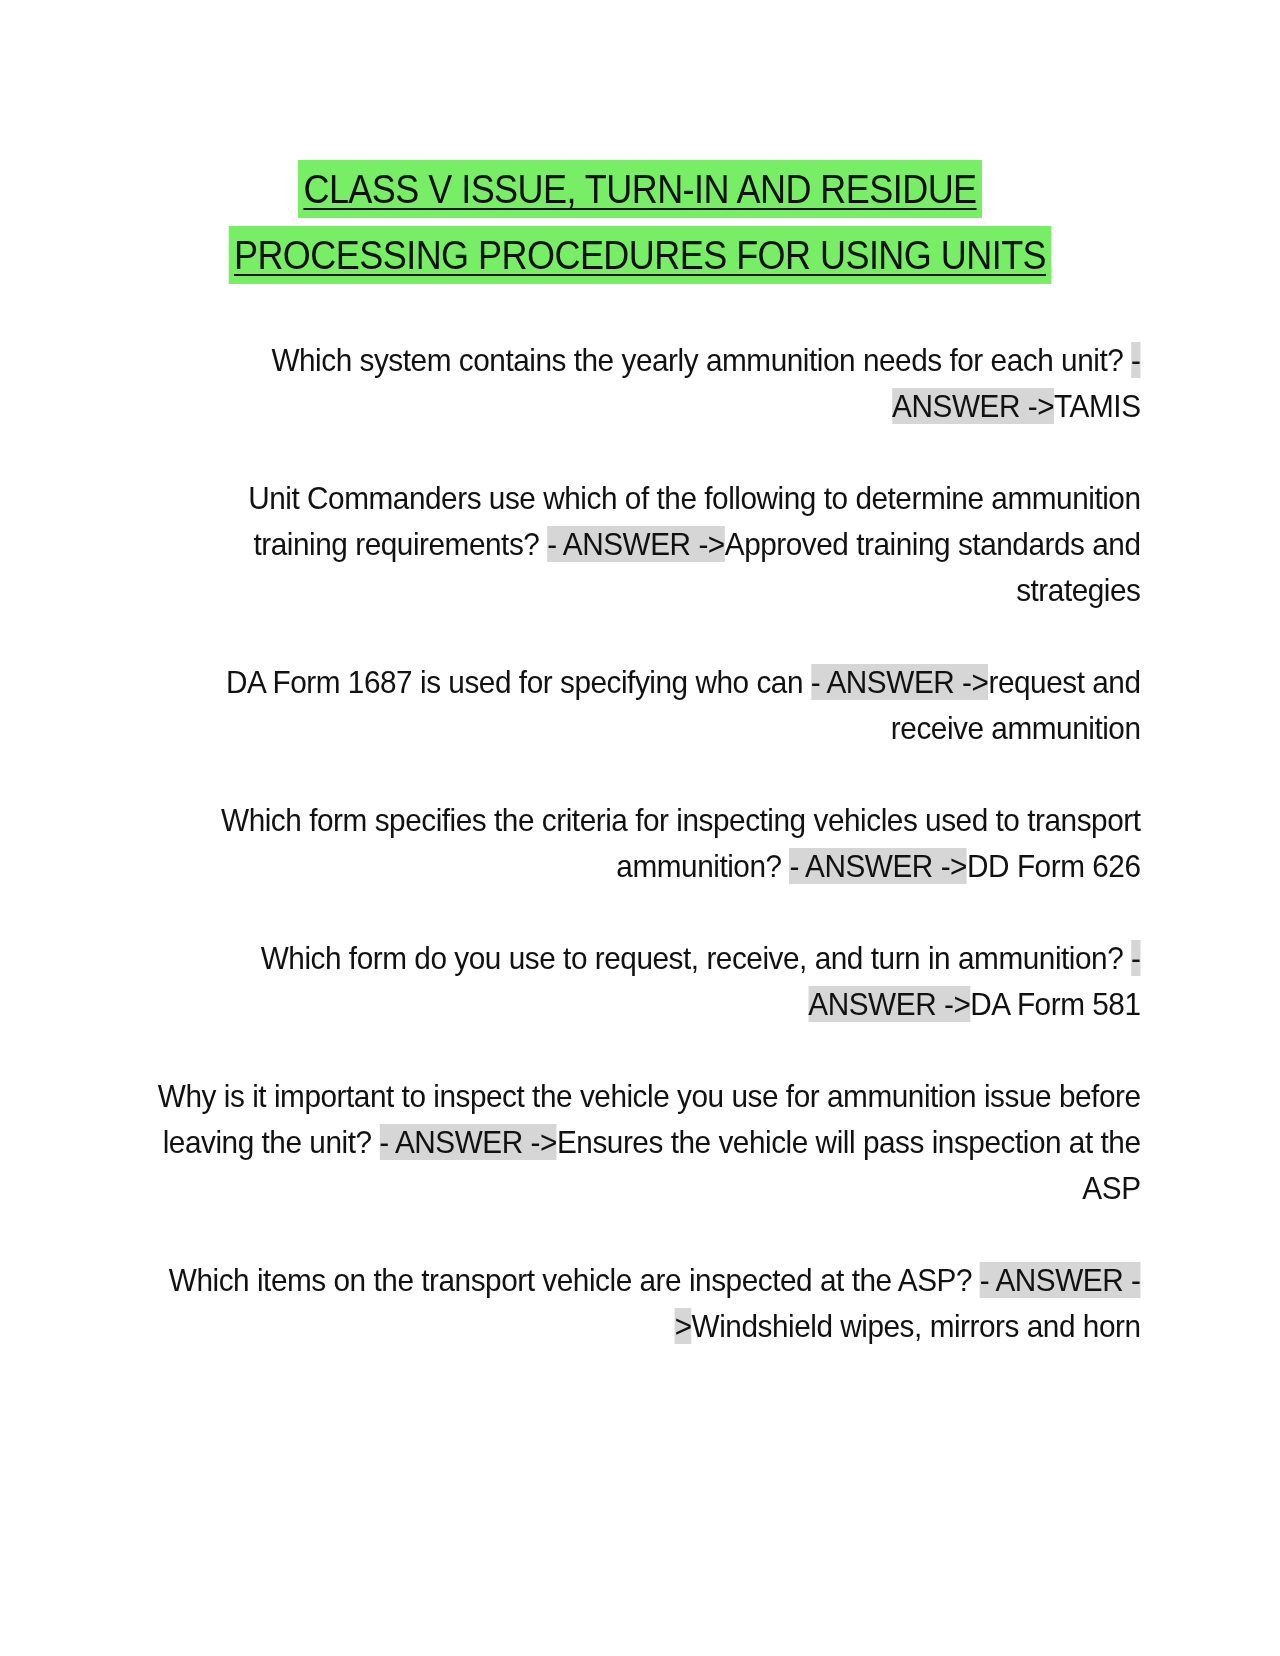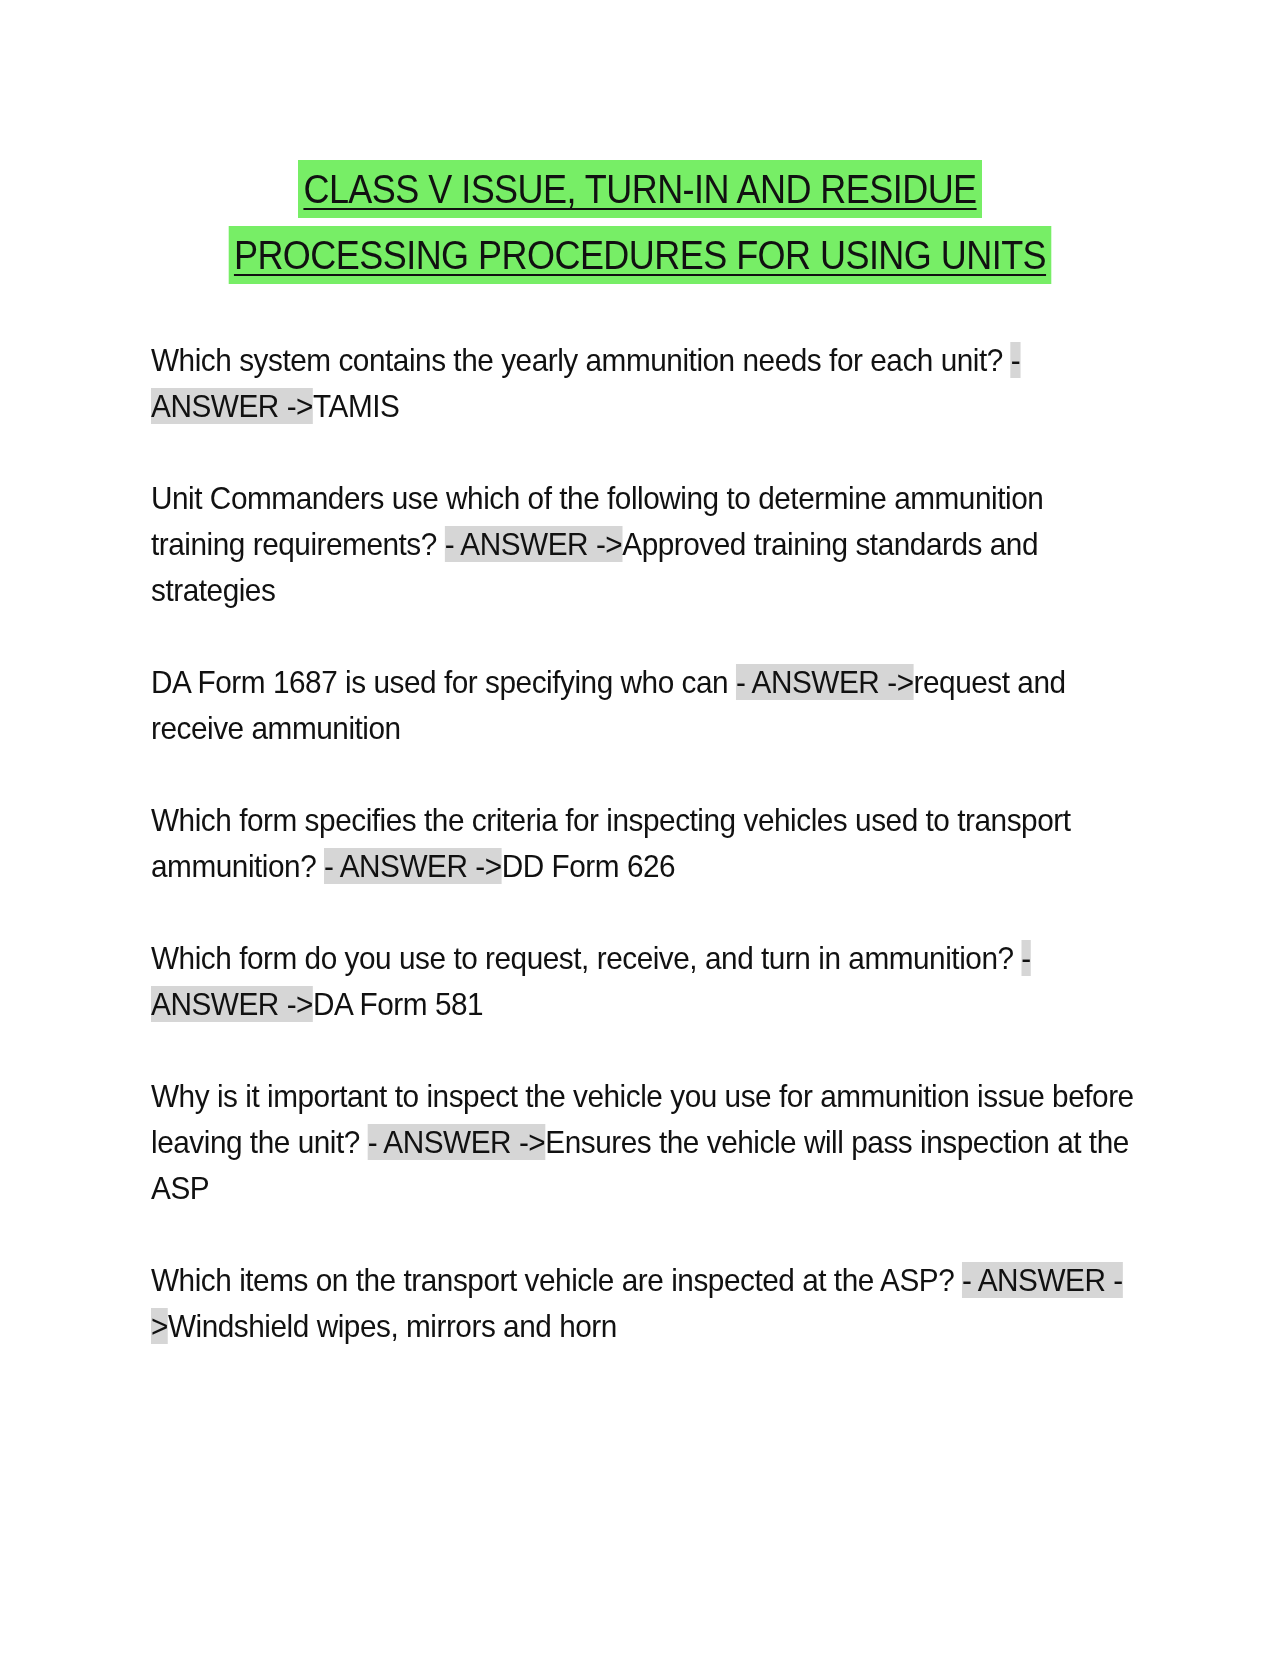--- a/index.html
+++ b/index.html
@@ -44,20 +44,21 @@
       padding: 0 6px;
       line-height: 58px;
       margin: 2px 0 4px 0;
       color: #111111;
     }
     .qa-list {
       position: absolute;
       left: 151px;
       top: 331px;
       width: 990px;
+      text-align: right;
     }
     .qa {
       font-size: 32px;
       line-height: 46px;
       margin: 0 0 46px 0;
       letter-spacing: -0.5px;
       transform: scaleX(0.93);
       transform-origin: 0 0;
       width: 1064px;
     }

